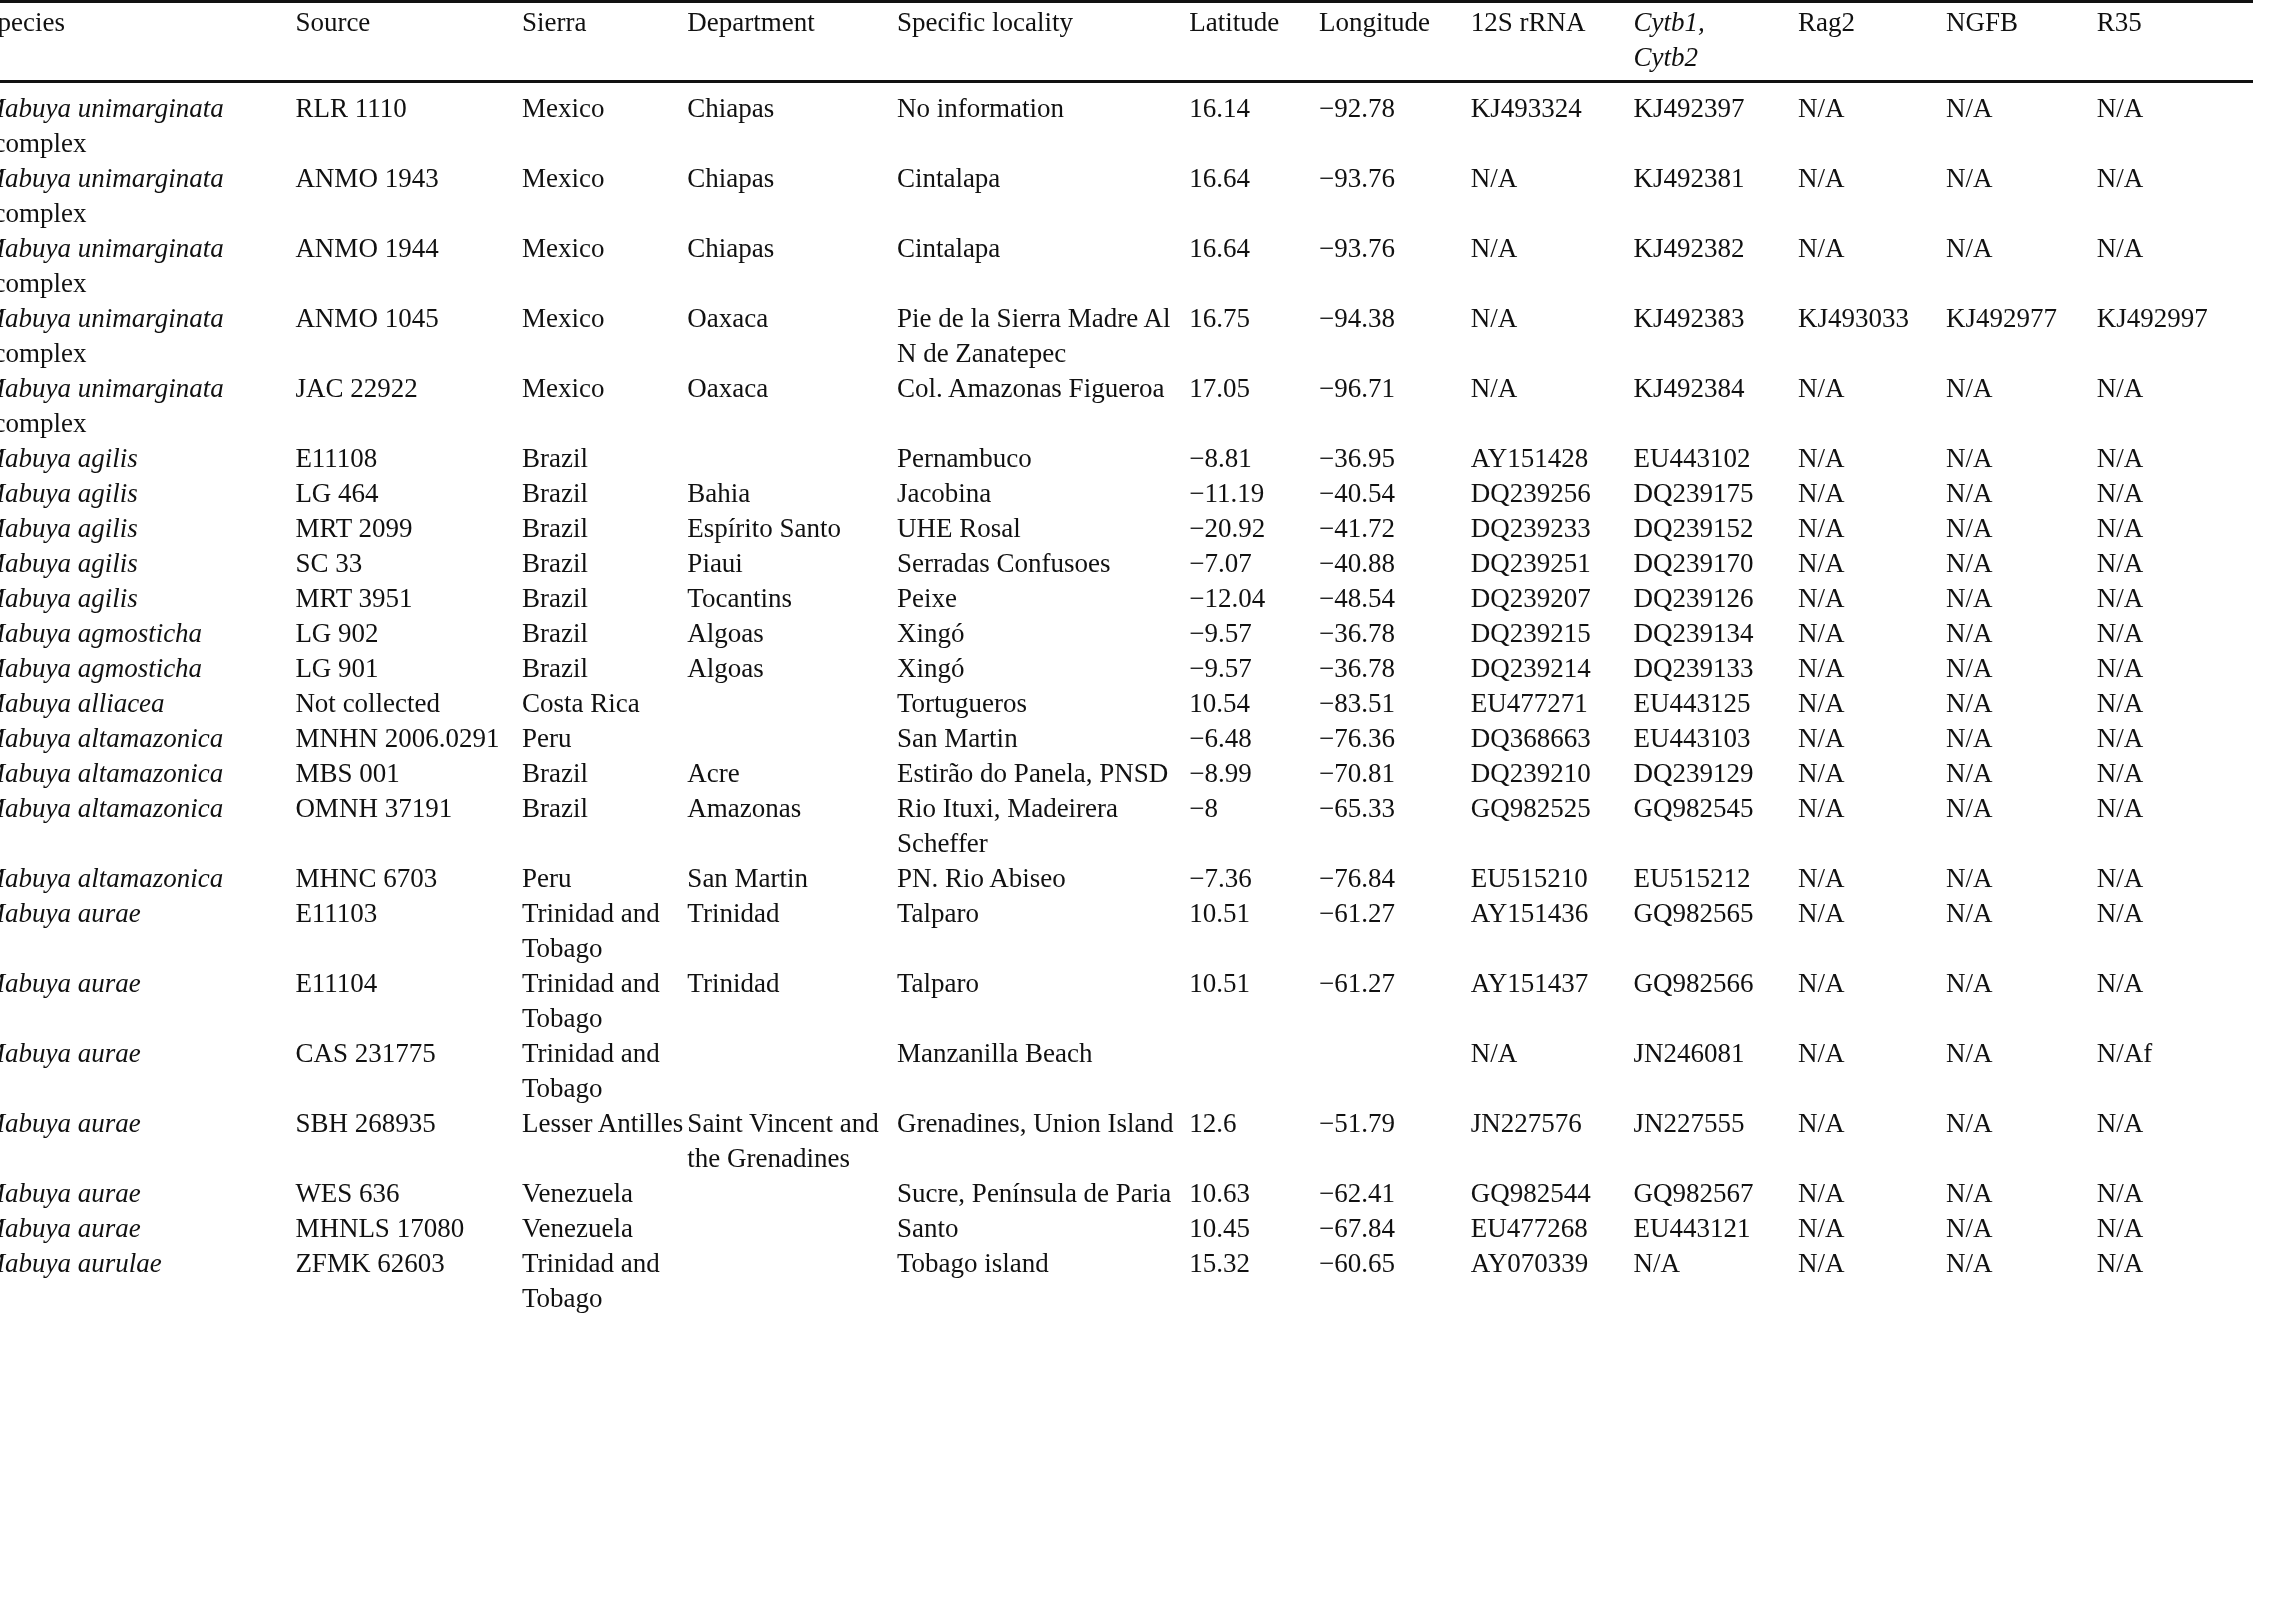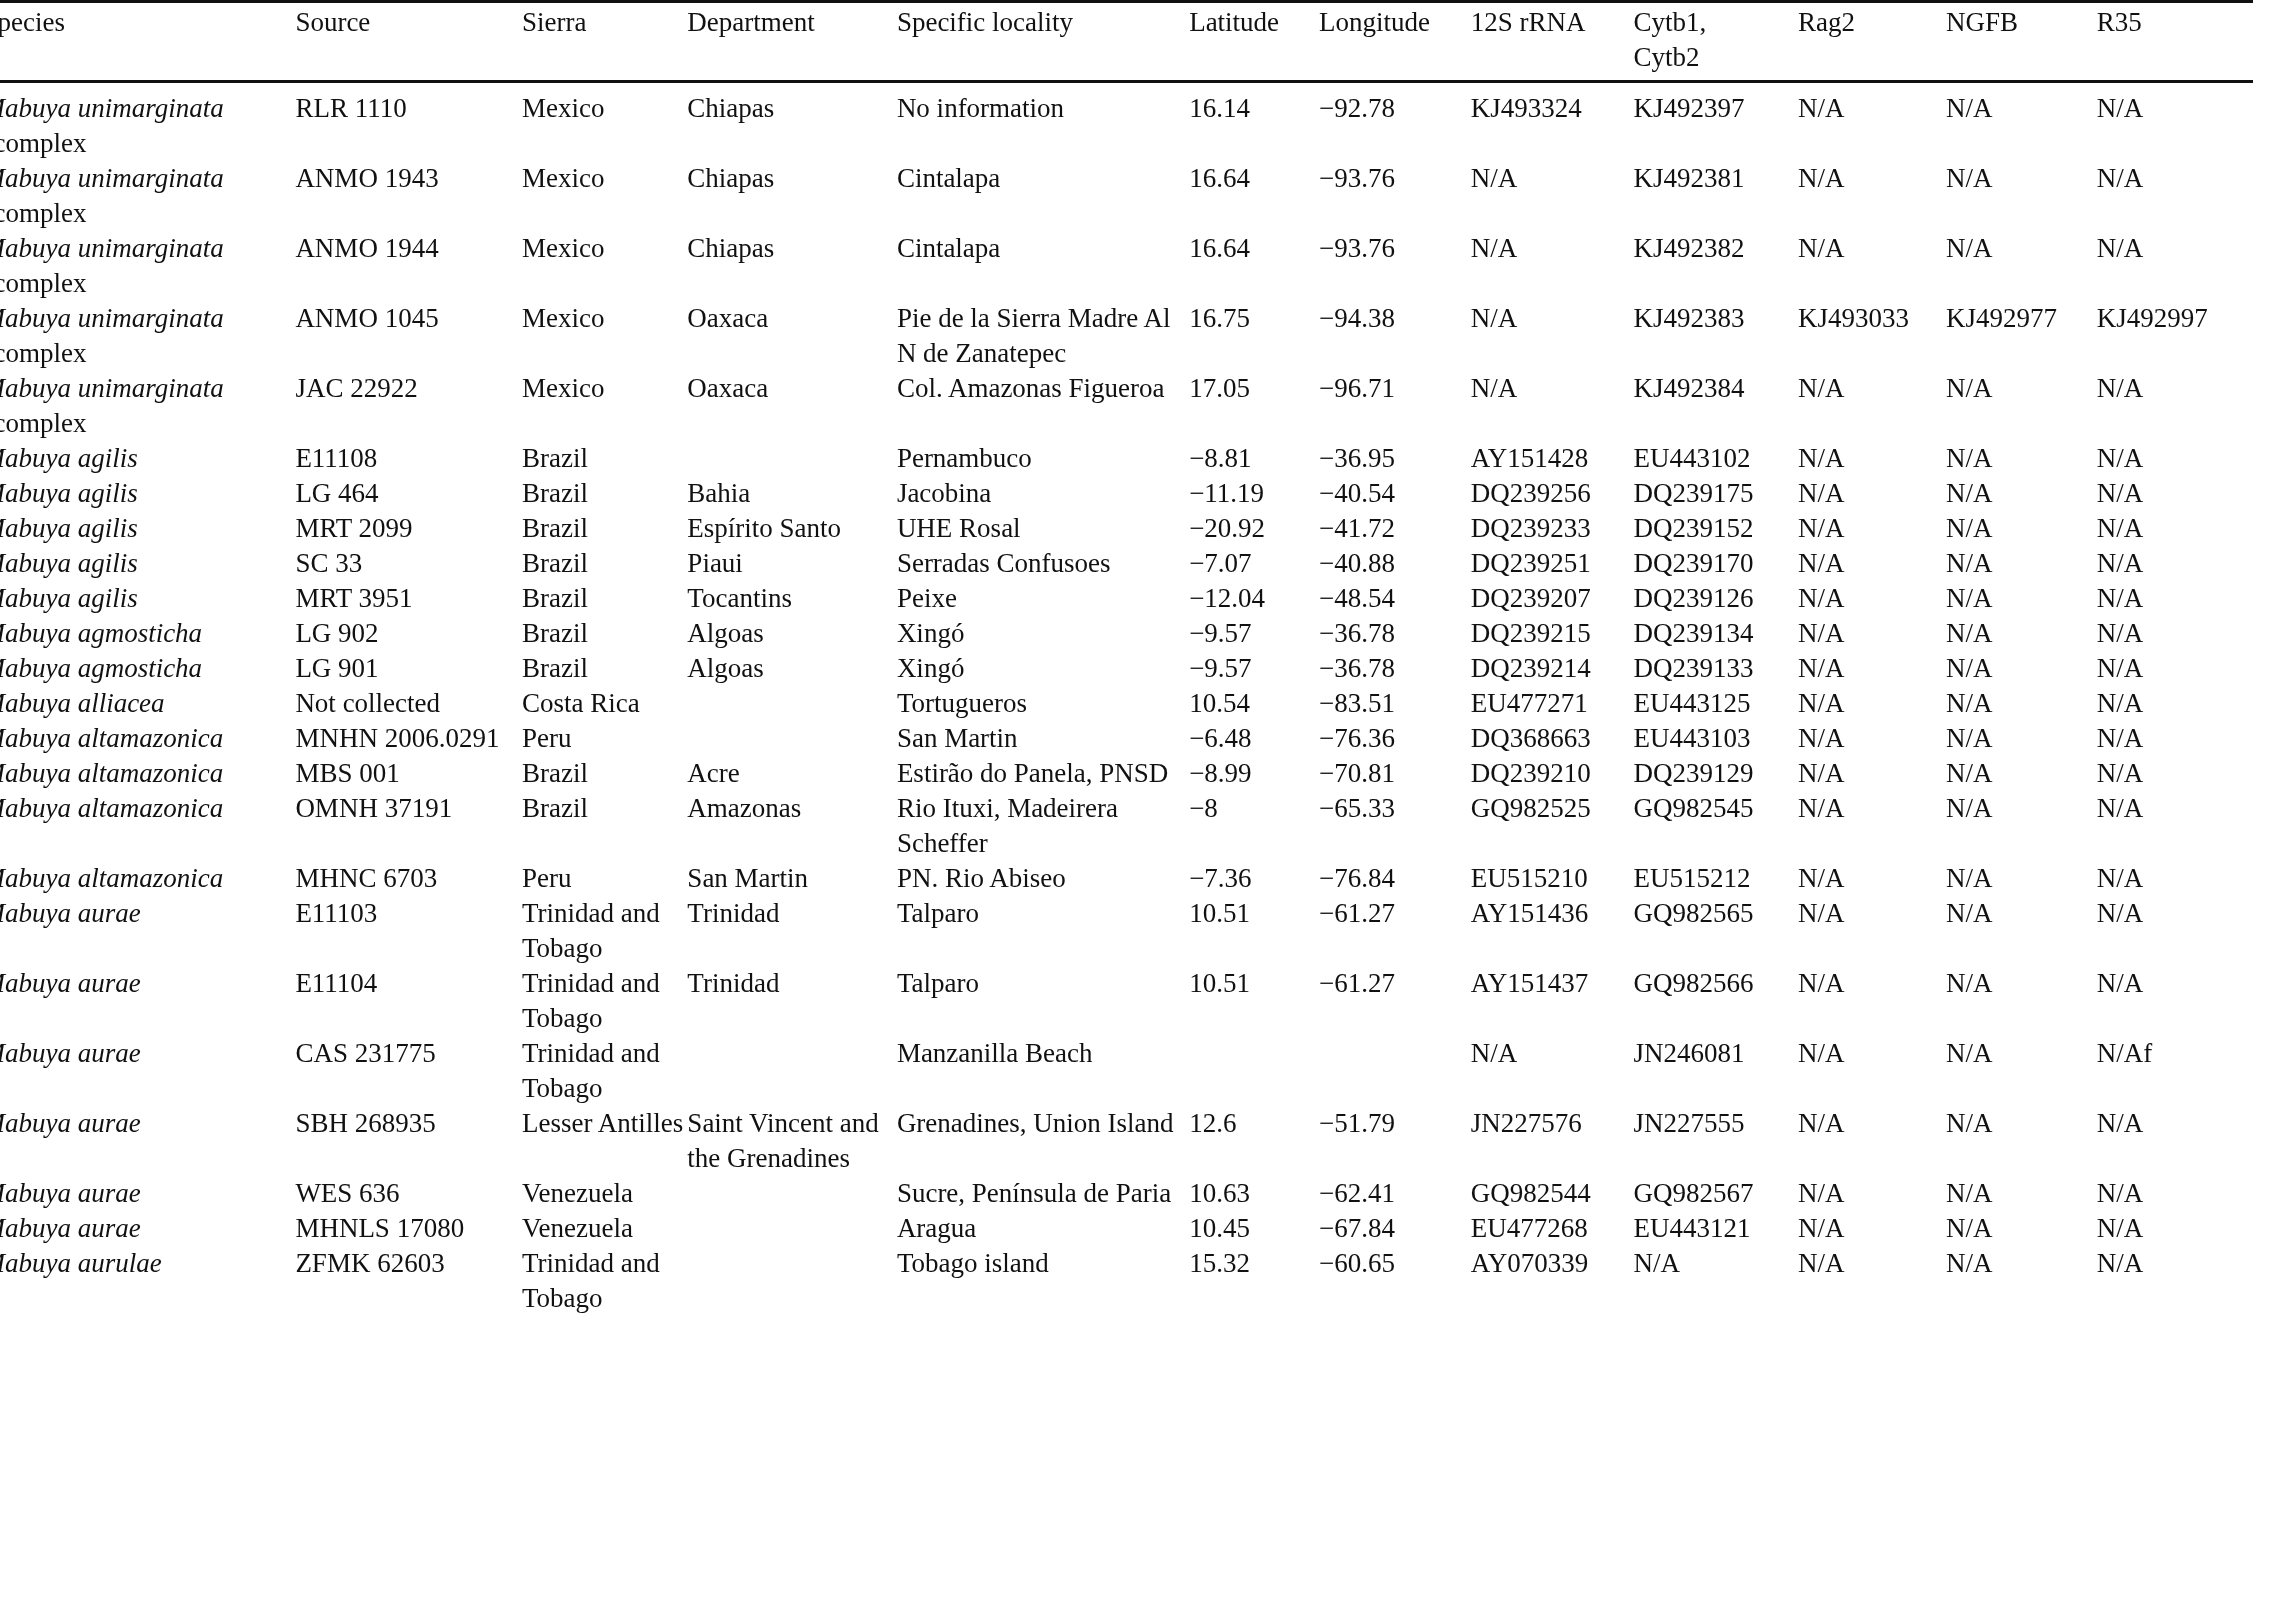--- a/index.html
+++ b/index.html
@@ -55,21 +55,21 @@
   <thead>
     <tr>
       <th>Species</th>
       <th>Source</th>
       <th>Sierra</th>
       <th>Department</th>
       <th>Specific locality</th>
       <th>Latitude</th>
       <th>Longitude</th>
       <th>12S rRNA</th>
-      <th style="padding-right:48px;">Cytb1, Cytb2</th>
+      <th style="padding-right:48px;font-style:italic;">Cytb1, Cytb2</th>
       <th>Rag2</th>
       <th>NGFB</th>
       <th>R35</th>
     </tr>
   </thead>
   <tbody id="tbody">
   <tr>
     <td class="sp-bold"><span class="sp-name">Mabuya unimarginata</span><br><span class="cx">complex</span></td>
     <td>RLR 1110</td>
     <td>Mexico</td>
@@ -397,21 +397,21 @@
     <td>N/A</td>
     <td>N/A</td>
     <td>N/A</td>
   </tr>
 
   <tr>
     <td class="sp-it"><span class="sp-name">Mabuya aurae</span><span class="cx"></span></td>
     <td>MHNLS 17080</td>
     <td>Venezuela</td>
     <td></td>
-    <td>Aragua</td>
+    <td>Santo</td>
     <td>10.45</td>
     <td>−67.84</td>
     <td>EU477268</td>
     <td>EU443121</td>
     <td>N/A</td>
     <td>N/A</td>
     <td>N/A</td>
   </tr>
 
   <tr>

